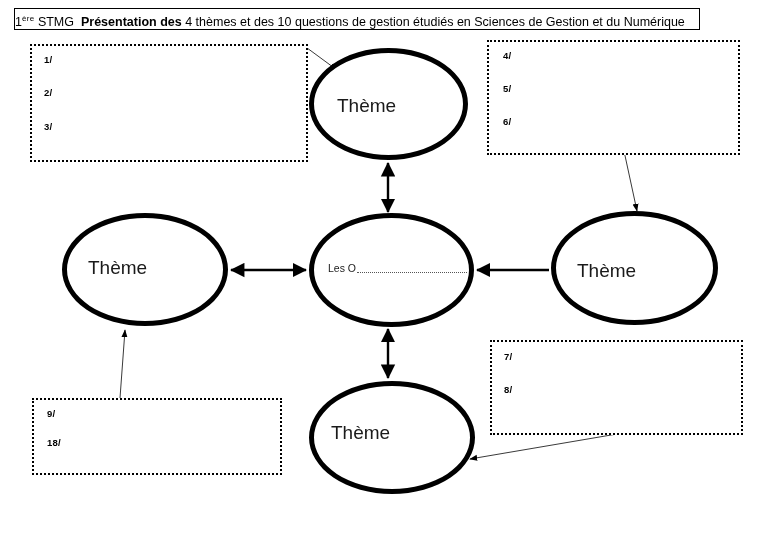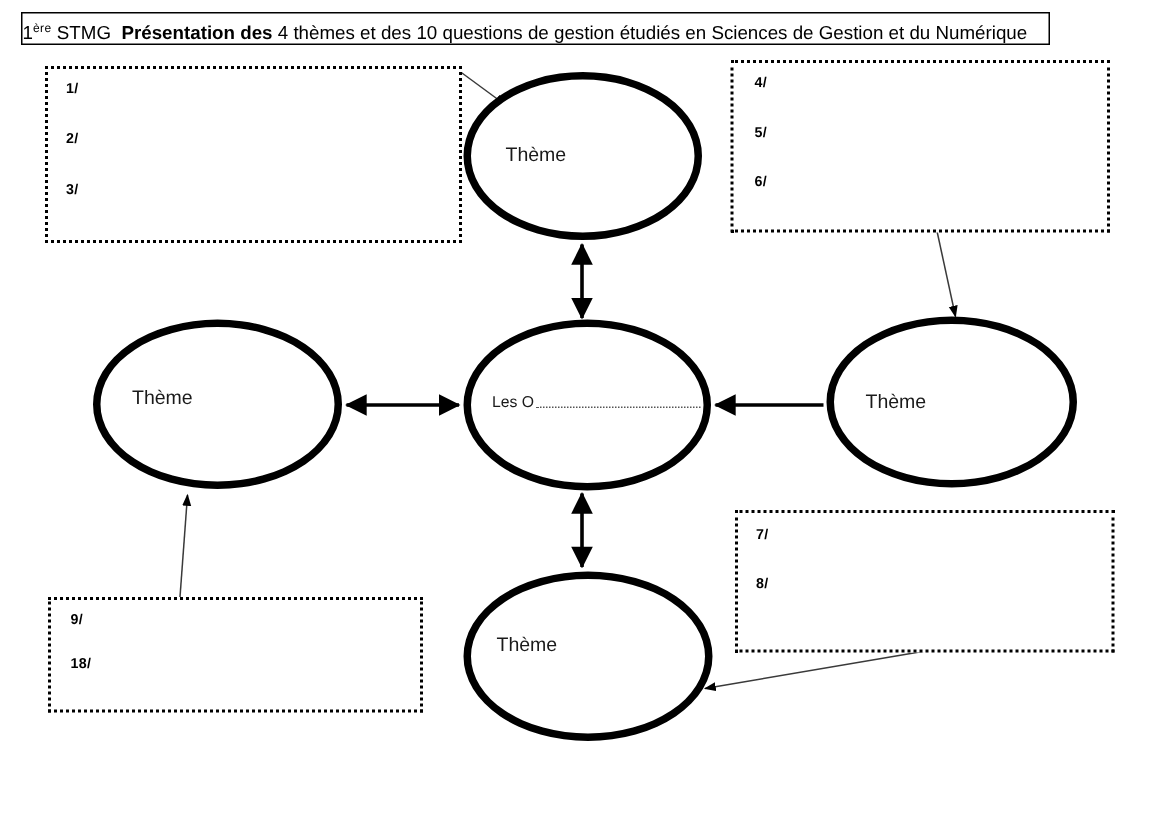--- a/index.html
+++ b/index.html
@@ -68,21 +68,21 @@
   
   .ellipse {
     position: absolute;
     border: 5px solid #000000;
     border-radius: 50%;
     box-sizing: border-box;
     background: #ffffff;
   }
   .ellipse-label {
     position: absolute;
-    font-size: 13px;
+    font-size: 19px;
     color: #1a1a1a;
     white-space: nowrap;
   }
 
   #ellipse-top    { left: 309px; top: 48px;  width: 159px; height: 112px; }
   #ellipse-left   { left: 62px;  top: 213px; width: 166px; height: 113px; }
   #ellipse-center { left: 309px; top: 213px; width: 165px; height: 114px; }
   #ellipse-right  { left: 551px; top: 211px; width: 167px; height: 114px; }
   #ellipse-bottom { left: 309px; top: 381px; width: 166px; height: 113px; }
 
@@ -93,21 +93,21 @@
 
   
   #label-center {
     position: absolute;
     left: 328px;
     top: 262px;
     font-size: 10.5px;
     color: #1a1a1a;
     white-space: nowrap;
     display: flex;
-    align-items: flex-start;
+    align-items: center;
   }
   #label-center .blank {
     display: inline-block;
     width: 110px;
     margin-left: 1px;
     border-bottom: 1px dotted #555555;
     height: 9px;
   }
 
   

